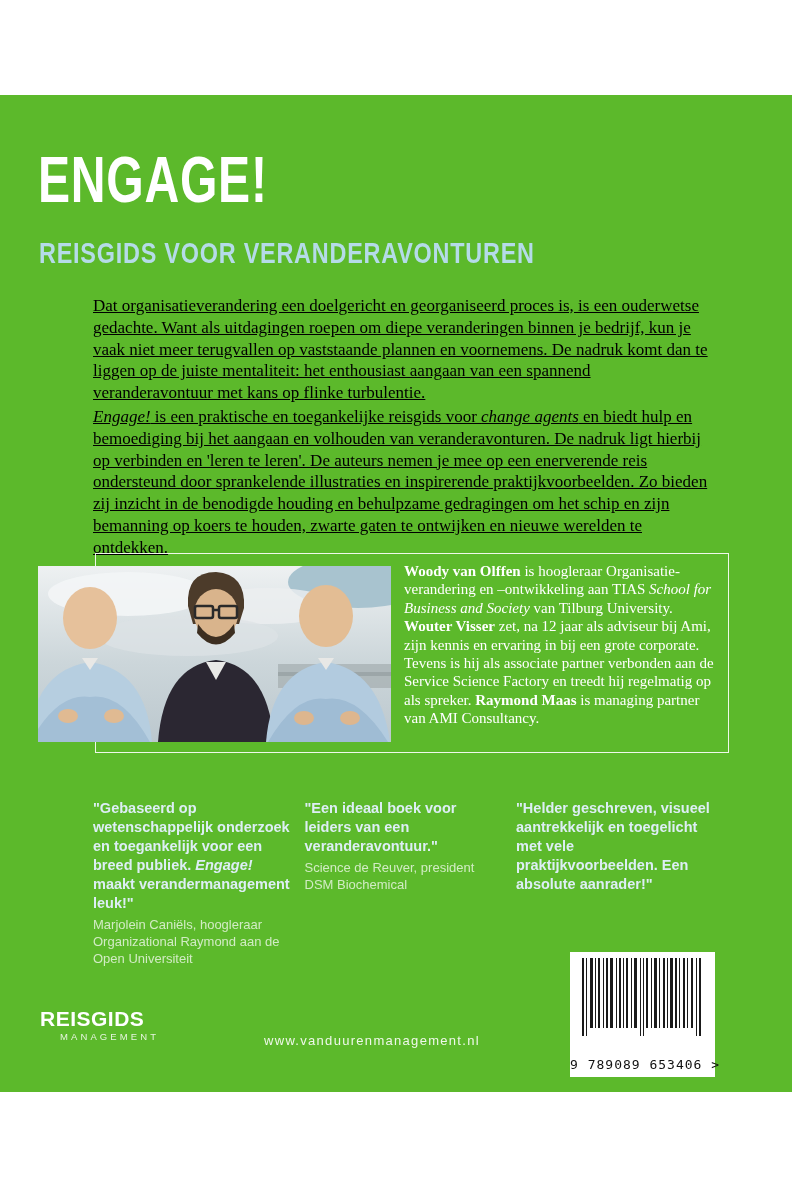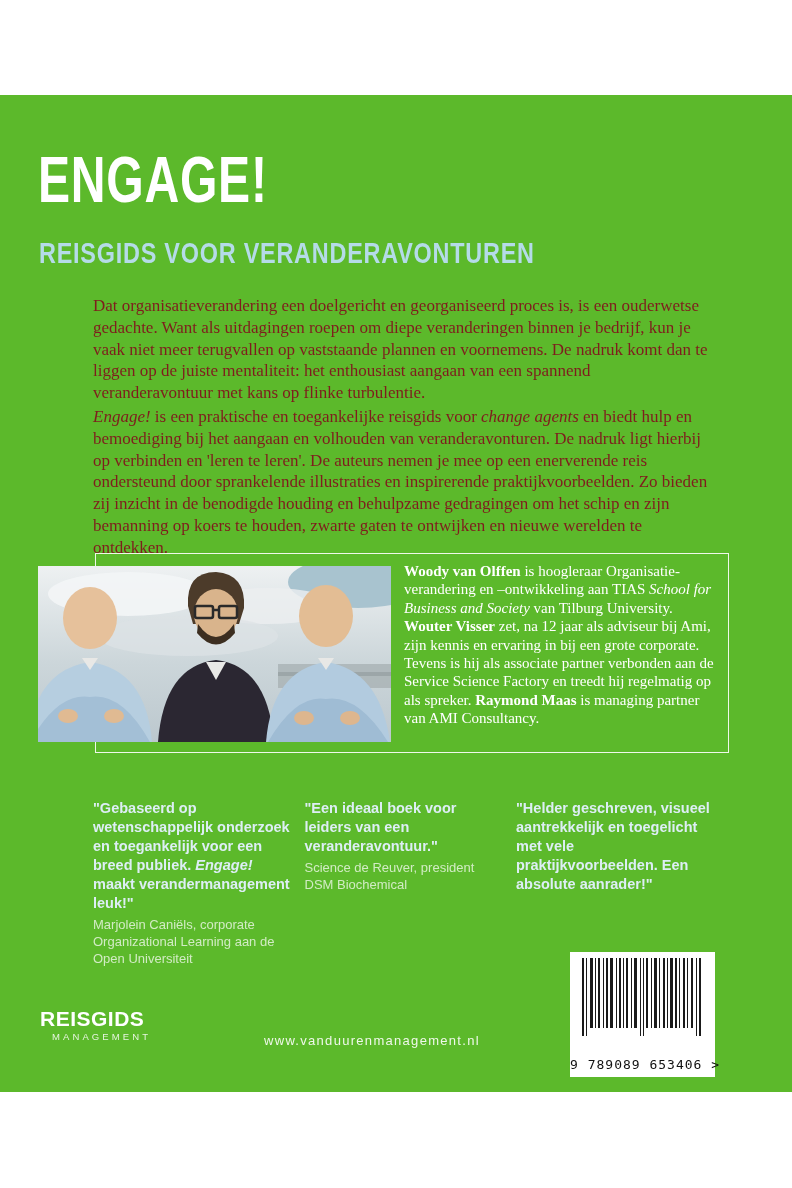--- a/index.html
+++ b/index.html
@@ -7,22 +7,22 @@
   .page{position:relative;width:792px;height:1188px;overflow:hidden;background:#ffffff;}
   .cover{position:absolute;left:0;top:95px;width:792px;height:997px;background:#5cb92b;}
 
   .title{position:absolute;left:38px;top:52px;margin:0;color:#ffffff;
     font-family:"Liberation Sans",sans-serif;font-weight:bold;font-size:65px;line-height:1;
     transform:scaleX(0.74);transform-origin:left top;white-space:nowrap;letter-spacing:1px;}
   .subtitle{position:absolute;left:39px;top:143px;color:#b5dbe8;
     font-family:"Liberation Sans",sans-serif;font-weight:bold;font-size:30px;line-height:1;
     transform:scaleX(0.78);transform-origin:left top;white-space:nowrap;letter-spacing:1px;}
 
-  .para{position:absolute;left:93px;width:617px;margin:0;color:#7f1d1d;
-    font-size:17px;line-height:21.8px;}
+  .para{position:absolute;left:93px;width:617px;margin:0;color:#000000;
+    font-size:17px;line-height:21.8px;text-decoration:underline;}
   .p1{top:200px;}
   .p2{top:311px;}
 
   .bio-box{position:absolute;left:95px;top:458px;width:634px;height:200px;
     border:1px solid rgba(255,255,255,0.9);box-sizing:border-box;}
   .photo{position:absolute;left:38px;top:471px;width:353px;height:176px;overflow:hidden;}
   .photo svg{display:block;}
   .bio-text{position:absolute;left:404px;top:467px;width:318px;color:#ffffff;
     font-size:15px;line-height:18.4px;}
 
@@ -33,21 +33,21 @@
   .qattr{margin:3px 0 0;font-family:"Liberation Sans",sans-serif;font-weight:normal;
     font-size:13px;line-height:17px;color:rgba(255,255,255,0.72);}
 
   .barcode{position:absolute;left:570px;top:857px;width:145px;height:125px;background:#ffffff;}
   .barcode svg{display:block;}
   .barcode-digits{position:absolute;left:0;bottom:5px;width:100%;text-align:center;
     font-family:"DejaVu Sans Mono",monospace;font-size:13px;color:#111111;letter-spacing:1px;white-space:nowrap;}
 
   .logo{position:absolute;left:40px;top:912px;color:#ffffff;font-family:"Liberation Sans",sans-serif;}
   .logo-name{font-weight:bold;font-size:21px;letter-spacing:0.5px;line-height:1.1;}
-  .logo-sub{font-size:9.5px;letter-spacing:3.1px;margin-left:12px;margin-top:1px;color:rgba(255,255,255,0.85);}
+  .logo-sub{font-size:9.5px;letter-spacing:3.1px;margin-left:20px;margin-top:1px;color:rgba(255,255,255,0.85);}
   .website{position:absolute;left:264px;top:938px;font-family:"Liberation Sans",sans-serif;
     font-size:13px;letter-spacing:1.3px;color:rgba(255,255,255,0.9);text-align:right;}
 </style>
 </head>
 <body>
 
 <div class="page">
   <div class="cover">
 
     <h1 class="title">ENGAGE!</h1>
@@ -99,21 +99,21 @@
         <ellipse cx="266" cy="152" rx="10" ry="7" fill="#ddb68e"></ellipse>
         <ellipse cx="312" cy="152" rx="10" ry="7" fill="#ddb68e"></ellipse>
       </svg>
     </div>
 
     <div class="bio-text"><b>Woody van Olffen</b><span> is hoogleraar Organisatie­verandering en –ontwikkeling aan TIAS </span><i>School for Business and Society</i><span> van Tilburg University. </span><b>Wouter Visser</b><span> zet, na 12 jaar als adviseur bij Ami, zijn kennis en ervaring in bij een grote corporate. Tevens is hij als associate partner verbonden aan de Service Science Factory en treedt hij regelmatig op als spreker. </span><b>Raymond Maas</b><span> is managing partner van AMI Consultancy.</span></div>
 
     <div class="quotes">
       <div class="quote">
         <p class="qtext"><span>"Gebaseerd op wetenschappe­lijk onderzoek en toegankelijk voor een breed publiek. </span><i>Engage!</i><span> maakt verandermanagement leuk!"</span></p>
-        <p class="qattr">Marjolein Caniëls, corporate Organizational Learning aan de Open Universiteit</p>
+        <p class="qattr">Marjolein Caniëls, hoogleraar Organizational Raymond aan de Open Universiteit</p>
       </div>
       <div class="quote">
         <p class="qtext"><span>"Een ideaal boek voor leiders van een veranderavontuur."</span><i></i><span></span></p>
         <p class="qattr">Science de Reuver, president DSM Biochemical</p>
       </div>
       <div class="quote">
         <p class="qtext"><span>"Helder geschreven, visueel aantrekkelijk en toegelicht met vele praktijkvoorbeelden. Een absolute aanrader!"</span><i></i><span></span></p>
       </div>
     </div>
 

